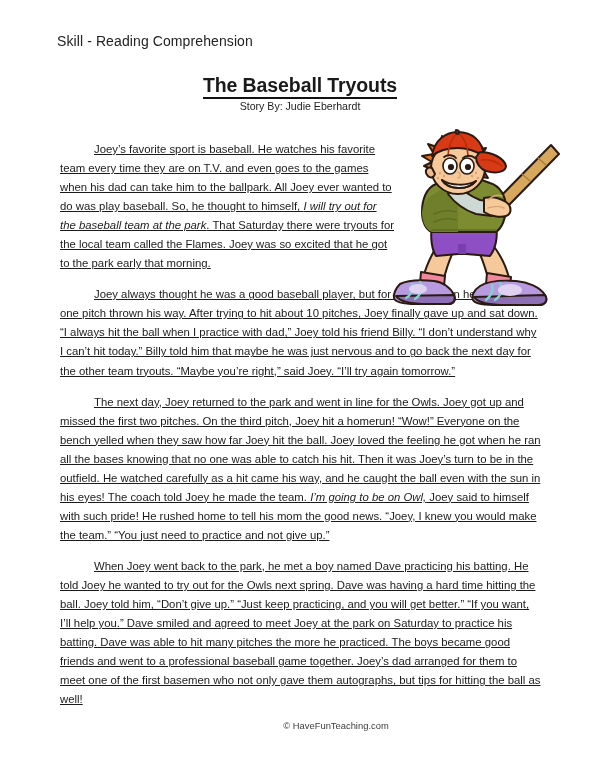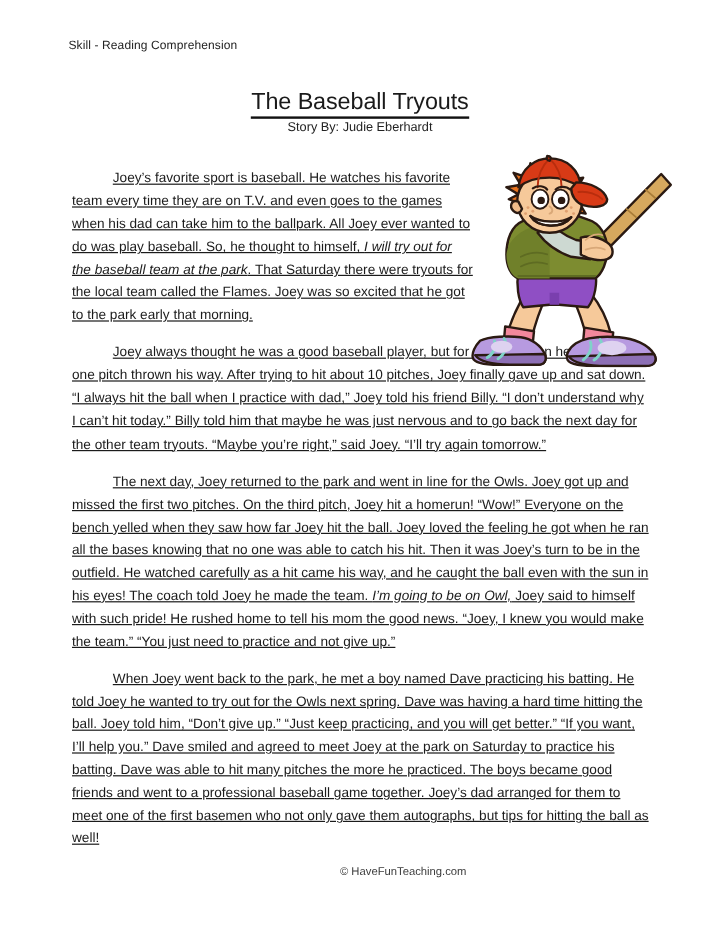--- a/index.html
+++ b/index.html
@@ -28,21 +28,21 @@
   .header {
     position: absolute;
     top: 33px;
     left: 57px;
     right: 48px;
     display: flex;
     justify-content: space-between;
     align-items: flex-end;
   }
   .skill-label {
-    font-size: 10px;
+    font-size: 14px;
     letter-spacing: 0.1px;
     color: #222;
     white-space: nowrap;
   }
   .name-block {
     display: flex;
     align-items: flex-end;
     font-size: 8.8px;
     color: #222;
   }
@@ -56,21 +56,21 @@
   }
 
   
   .title {
     position: absolute;
     top: 74px;
     left: 0;
     width: 600px;
     text-align: center;
     font-size: 19.5px;
-    font-weight: normal;
+    font-weight: bold;
     letter-spacing: -0.1px;
   }
   .title span {
     border-bottom: 2px solid #111;
     padding-bottom: 1px;
   }
   .byline {
     position: absolute;
     top: 100px;
     left: 0;

